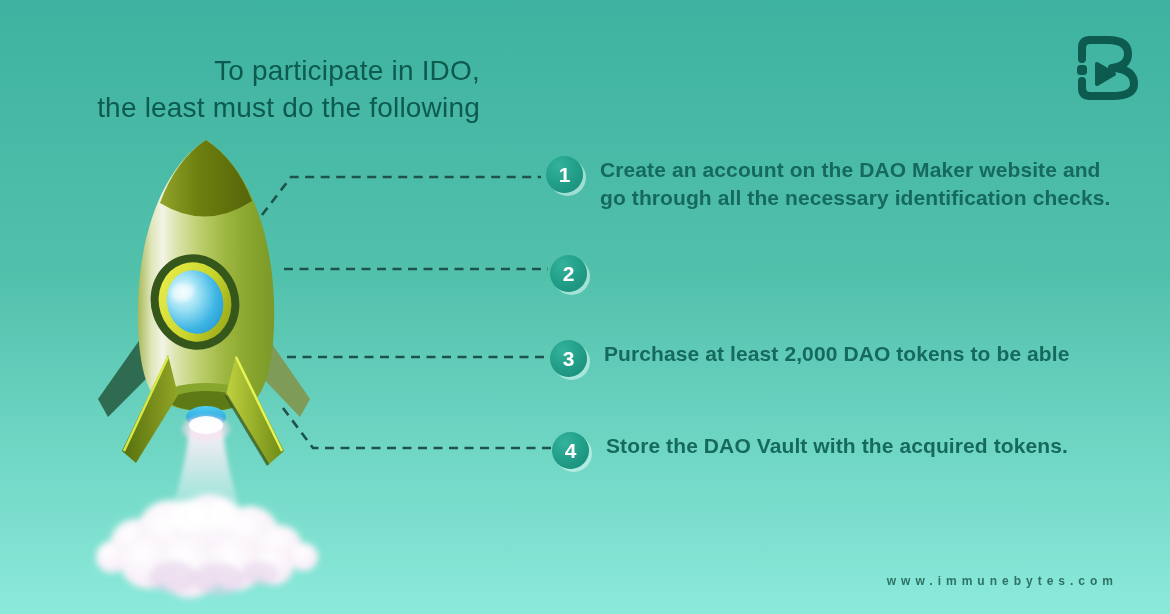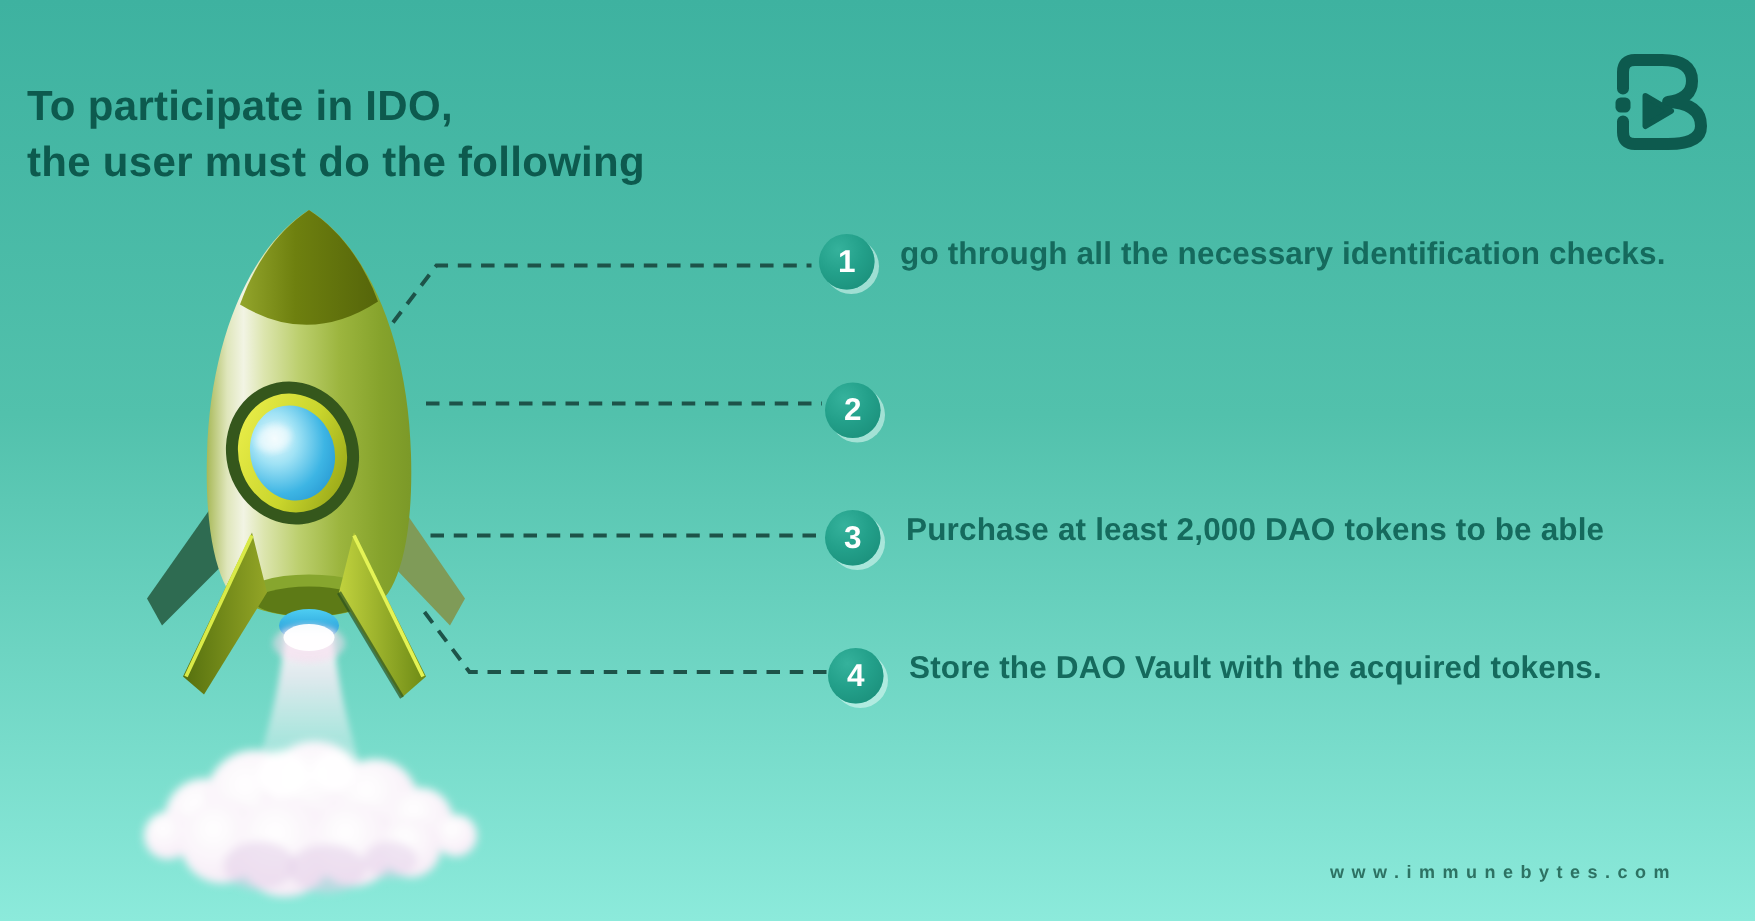--- a/index.html
+++ b/index.html
@@ -5,21 +5,21 @@
   html,body{margin:0;padding:0;}
   .canvas{
     position:relative;
     width:1170px;height:614px;
     overflow:hidden;
     background:linear-gradient(180deg,#3eb2a0 0%,#52c1ac 45%,#8ceadb 100%);
     font-family:"Liberation Sans",sans-serif;
   }
   .title{
     position:absolute;left:18px;top:52px;width:462px;
-    text-align:left;font-size:28px;line-height:37px;font-weight:700;
+    text-align:right;font-size:28px;line-height:37px;font-weight:400;
     color:#0d5a4e;letter-spacing:.2px;
   }
   .logo{position:absolute;right:22px;top:34px;}
   .rocket{position:absolute;left:78px;top:133px;}
   .connectors{position:absolute;left:0;top:0;pointer-events:none;}
   .step{position:absolute;display:flex;gap:17px;align-items:flex-start;}
   .badge{
     width:37px;height:37px;border-radius:50%;
     background:radial-gradient(circle at 35% 28%,#35b29c 0%,#23a08a 45%,#188a76 100%);
     box-shadow:3px 3px 0 rgba(228,252,246,0.55);
@@ -40,21 +40,21 @@
     font-size:12px;font-weight:600;letter-spacing:5px;color:#2d7263;
   }
 </style>
 </head>
 <body>
 
 <div class="canvas">
 
   <div class="title">
     <div>To participate in IDO,</div>
-    <div>the user must do the following</div>
+    <div>the least must do the following</div>
   </div>
 
   <svg class="logo" width="88" height="66" viewBox="0 0 88 66" fill="none">
     <path d="M22,25 L22,14 Q22,6 30,6 L48,6 Q68,6 68,20 Q68,32 52,34 Q74,35 74,50 Q74,62 52,62 L30,62 Q22,62 22,54 L22,47" stroke="#0d5a4e" stroke-width="8" stroke-linecap="round" stroke-linejoin="round" fill="none"></path>
     <rect x="17" y="31" width="10" height="10" rx="3.5" fill="#0d5a4e"></rect>
     <path d="M37,30 L54,40 L37,50 Z" fill="#0d5a4e" stroke="#0d5a4e" stroke-width="4" stroke-linejoin="round"></path>
   </svg>
 
   <svg class="rocket" width="250" height="470" viewBox="0 0 250 470">
     <defs>
@@ -166,20 +166,21 @@
   <svg class="connectors" width="1170" height="614" viewBox="0 0 1170 614" fill="none">
     <polyline points="262,215 291,177 541,177" stroke="#1d5349" stroke-width="2.6" stroke-dasharray="9 6.5"></polyline>
     <polyline points="284,269 548,269" stroke="#1d5349" stroke-width="2.6" stroke-dasharray="9 6.5"></polyline>
     <polyline points="287,357 549,357" stroke="#1d5349" stroke-width="2.6" stroke-dasharray="9 6.5"></polyline>
     <polyline points="283,408 313,448 551,448" stroke="#1d5349" stroke-width="2.6" stroke-dasharray="9 6.5"></polyline>
   </svg>
 
   <div class="step step1">
     <div class="badge">1</div>
     <div class="step-text">
+      <div>Create an account on the DAO Maker website and</div>
       <div>go through all the necessary identification checks.</div>
     </div>
   </div>
 
   <div class="step step2">
     <div class="badge">2</div>
   </div>
 
   <div class="step step3">
     <div class="badge">3</div>

